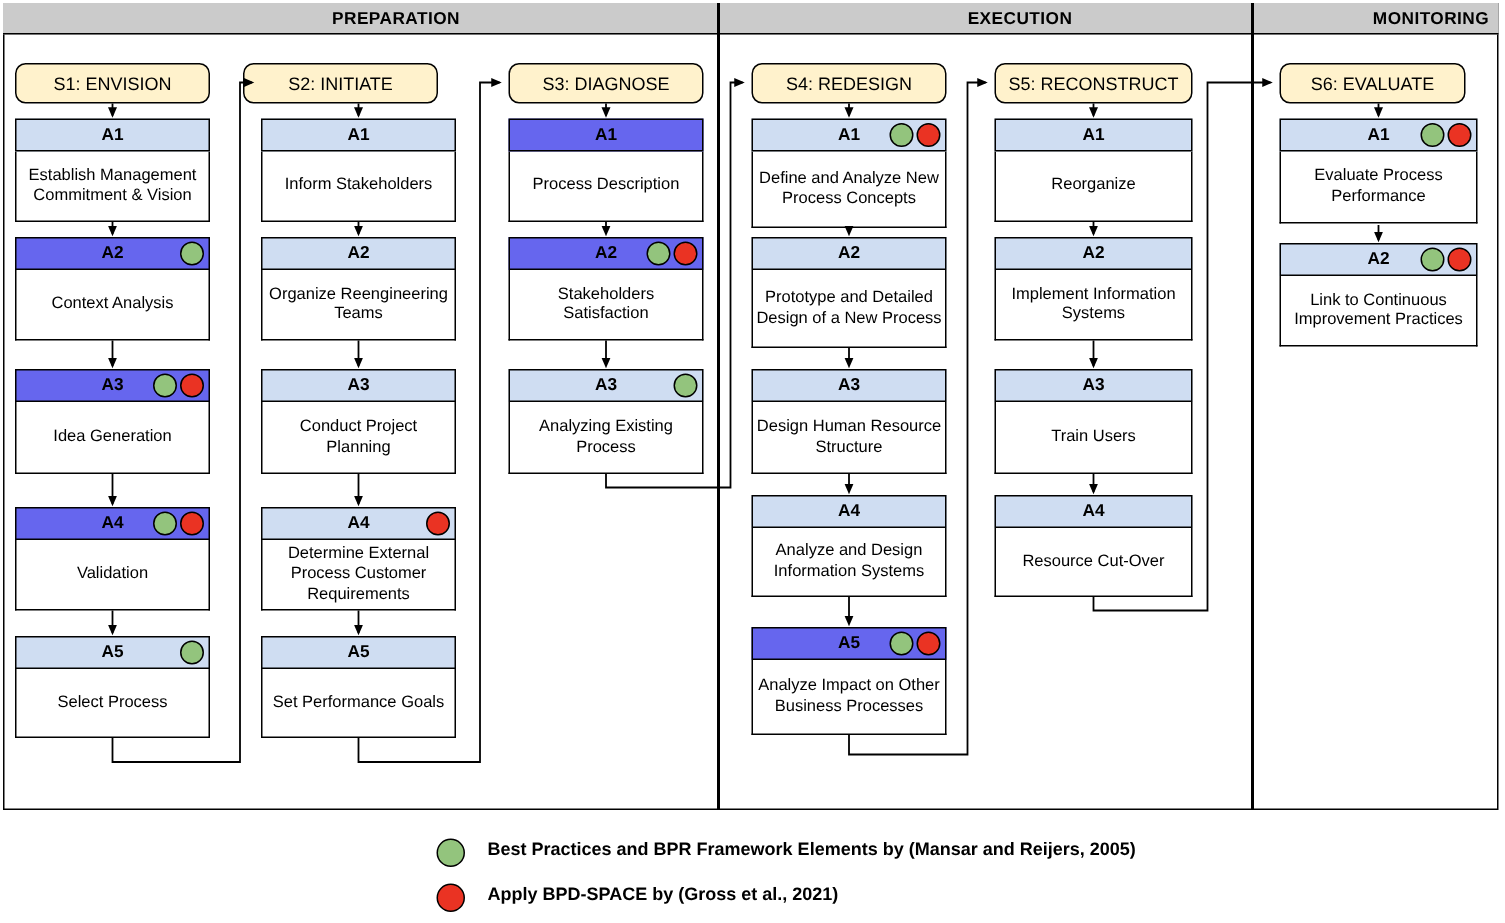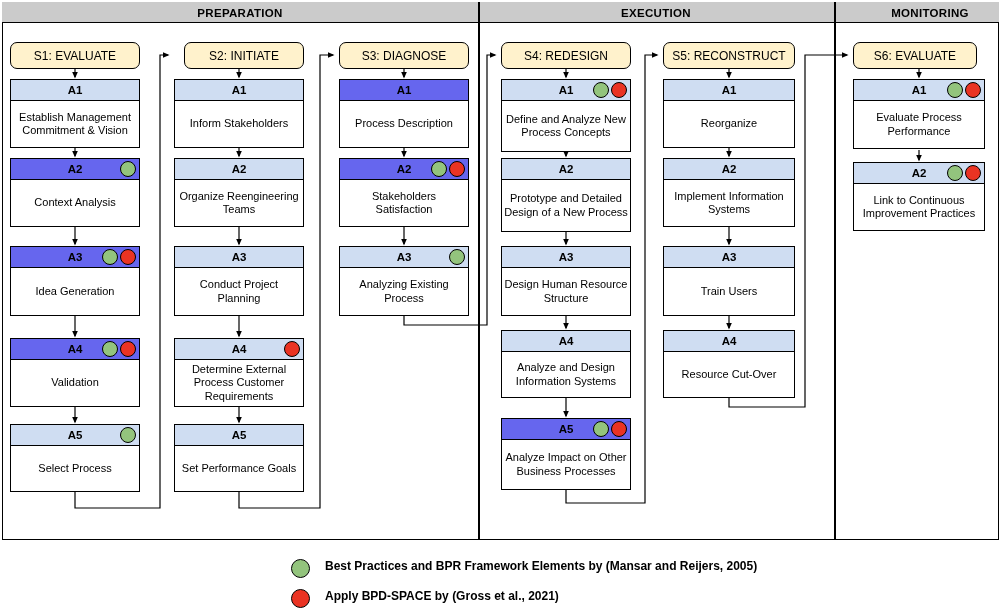--- a/index.html
+++ b/index.html
@@ -6,21 +6,21 @@
     --green:#93C47D; --red:#EA3323; --purple:#6666EE;
     --blue:#CFDDF2; --cream:#FFF2CC; --band:#CBCBCB; --ink:#000000;
   }
   html,body{margin:0;padding:0;background:#ffffff;}
   #canvas{
     position:relative;width:1003px;height:615px;background:#ffffff;overflow:hidden;
     font-family:"Liberation Sans","DejaVu Sans",sans-serif;color:#000;
   }
   .frame{position:absolute;left:2px;top:2px;width:997px;height:538px;border:1.5px solid var(--ink);box-sizing:border-box;}
   .band-row{position:absolute;left:2px;top:2px;width:997px;height:21px;background:var(--band);border-bottom:1.5px solid var(--ink);box-sizing:border-box;}
-  .band-label{position:absolute;top:0;height:21px;display:flex;align-items:center;justify-content:center;font-size:11.5px;font-weight:bold;letter-spacing:.3px;}
+  .band-label{position:absolute;top:0;height:21px;display:flex;align-items:center;justify-content:center;font-size:11.5px;font-weight:bold;letter-spacing:.3px;padding-left:24px;}
   .vline{position:absolute;top:2px;width:1.5px;height:538px;background:var(--ink);}
   .stage{
     position:absolute;height:27px;background:var(--cream);border:1.5px solid var(--ink);border-radius:7px;
     display:flex;align-items:center;justify-content:center;font-size:12px;box-sizing:border-box;
   }
   .act{position:absolute;}
   .hdr{
     position:relative;height:22px;background:var(--blue);border:1.5px solid var(--ink);box-sizing:border-box;
     display:flex;align-items:center;justify-content:center;font-size:11.5px;font-weight:bold;
   }
@@ -47,22 +47,22 @@
 
   <div class="frame"></div>
   <div class="band-row">
     <div class="band-label" style="left:0;width:476px">PREPARATION</div>
     <div class="band-label" style="left:476px;width:356px">EXECUTION</div>
     <div class="band-label" style="left:832px;width:192px">MONITORING</div>
   </div>
   <div class="vline" style="left:478px"></div>
   <div class="vline" style="left:834px"></div>
 
-  <div class="stage" style="left:10px;top:42px;width:130px">S1: EVALUATE</div>
-  <div class="stage" style="left:184px;top:42px;width:120px">S2: INITIATE</div>
+  <div class="stage" style="left:10px;top:42px;width:130px">S1: ENVISION</div>
+  <div class="stage" style="left:162px;top:42px;width:130px">S2: INITIATE</div>
   <div class="stage" style="left:339px;top:42px;width:130px">S3: DIAGNOSE</div>
   <div class="stage" style="left:501px;top:42px;width:130px">S4: REDESIGN</div>
   <div class="stage" style="left:663px;top:42px;width:132px">S5: RECONSTRUCT</div>
   <div class="stage" style="left:853px;top:42px;width:124px">S6: EVALUATE</div>
 
   <div class="act" style="left:10px;top:79px;width:130px">
     <div class="hdr blue">
         <span class="code">A1</span>
         <span class="dots"></span>
       </div>

